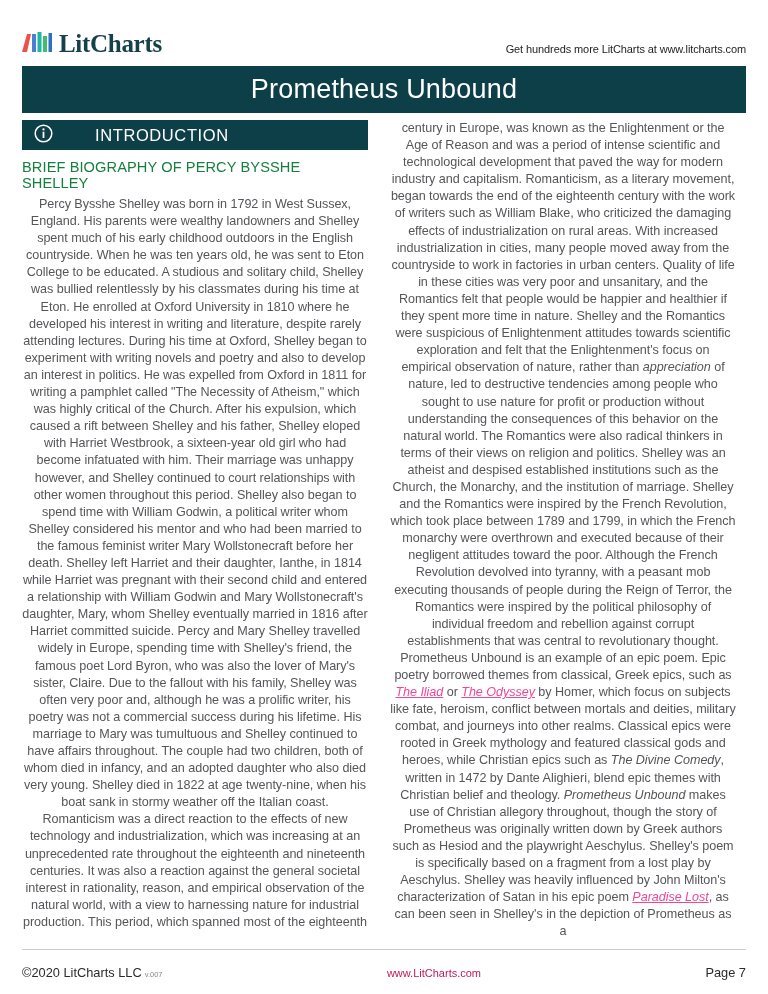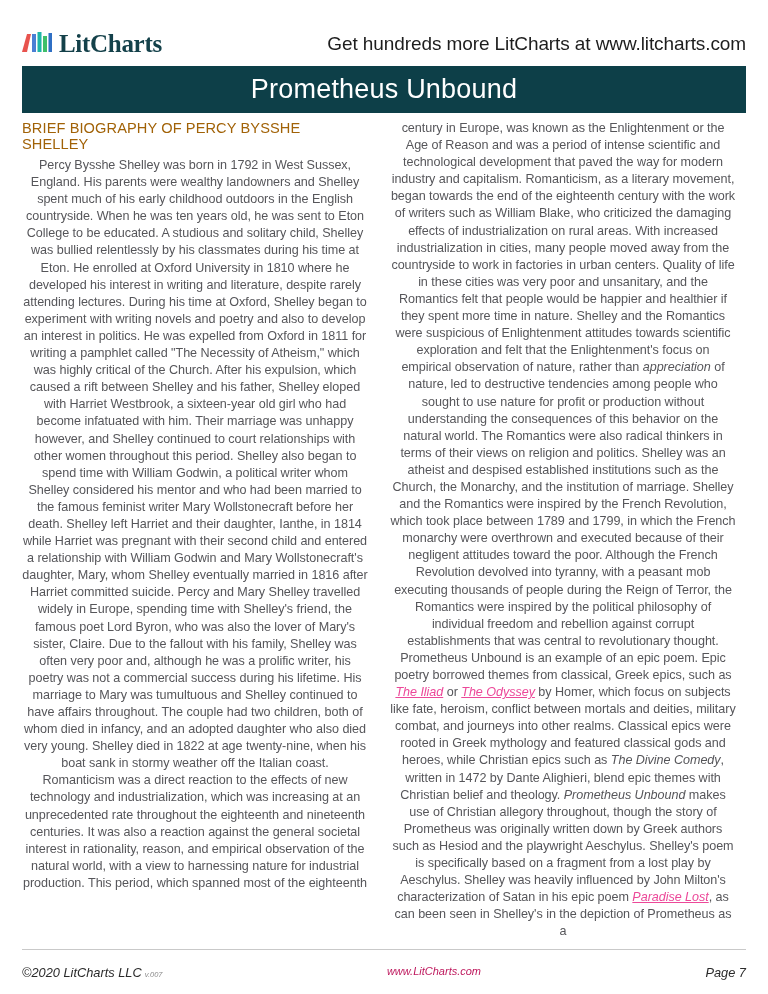--- a/index.html
+++ b/index.html
@@ -42,21 +42,21 @@
   }
   .brand-name {
     font-family: "Liberation Serif", serif;
     font-weight: bold;
     font-size: 25px;
     letter-spacing: -0.3px;
     color: #14414a;
     line-height: 1;
   }
   .masthead-tagline {
-    font-size: 19px;
+    font-size: 11px;
     color: #1d1d1d;
     letter-spacing: -0.1px;
     padding-bottom: 1px;
   }
 
   
   .title-band {
     margin-top: 10px;
     background: #0d3f48;
     height: 47px;
@@ -102,21 +102,21 @@
   .section-band-label {
     color: #ffffff;
     font-size: 16.5px;
     letter-spacing: 0.6px;
     transform: translateX(20px);
   }
 
   h2.sub {
     font-size: 14.6px;
     font-weight: normal;
-    color: #a16207;
+    color: #15803d;
     margin: 0 0 5px 0;
     letter-spacing: 0.1px;
   }
   h2.sub.spaced {
     margin-top: 20px;
   }
   p.body {
     margin: 0 0 0 0;
     font-size: 12.6px;
     line-height: 17.1px;
@@ -139,25 +139,24 @@
     right: 22px;
     bottom: 44px;
     border-top: 1px solid #c9c9c9;
   }
   .footer {
     position: absolute;
     left: 22px;
     right: 22px;
     bottom: 14px;
     display: flex;
-    align-items: flex-start;
+    align-items: center;
     justify-content: space-between;
     font-size: 12.8px;
     color: #2a2a2a;
-    font-style: italic;
   }
   .footer-center {
     font-size: 11px;
     color: #be185d;
   }
   .version {
     font-size: 7.5px;
     color: #8a8a8a;
     margin-left: 3px;
   }
@@ -184,20 +183,30 @@
   </div>
 
   <div class="title-band">
     <h1>Prometheus Unbound</h1>
   </div>
 
   <div class="columns">
 
     <div class="col">
 
+      <div class="section-band">
+        <span class="info-icon">
+          <svg width="19" height="19" viewBox="0 0 19 19" xmlns="http://www.w3.org/2000/svg">
+            <circle cx="9.5" cy="9.5" r="8.3" fill="none" stroke="#ffffff" stroke-width="1.5"></circle>
+            <circle cx="9.5" cy="5.4" r="1.15" fill="#ffffff"></circle>
+            <rect x="8.6" y="7.7" width="1.8" height="6.3" fill="#ffffff"></rect>
+          </svg>
+        </span>
+        <span class="section-band-label">INTRODUCTION</span>
+      </div>
 
       <h2 class="sub">BRIEF BIOGRAPHY OF PERCY BYSSHE SHELLEY</h2>
       <p class="body">Percy Bysshe Shelley was born in 1792 in West Sussex, England. His parents were wealthy landowners and Shelley spent much of his early childhood outdoors in the English countryside. When he was ten years old, he was sent to Eton College to be educated. A studious and solitary child, Shelley was bullied relentlessly by his classmates during his time at Eton. He enrolled at Oxford University in 1810 where he developed his interest in writing and literature, despite rarely attending lectures. During his time at Oxford, Shelley began to experiment with writing novels and poetry and also to develop an interest in politics. He was expelled from Oxford in 1811 for writing a pamphlet called "The Necessity of Atheism," which was highly critical of the Church. After his expulsion, which caused a rift between Shelley and his father, Shelley eloped with Harriet Westbrook, a sixteen-year old girl who had become infatuated with him. Their marriage was unhappy however, and Shelley continued to court relationships with other women throughout this period. Shelley also began to spend time with William Godwin, a political writer whom Shelley considered his mentor and who had been married to the famous feminist writer Mary Wollstonecraft before her death. Shelley left Harriet and their daughter, Ianthe, in 1814 while Harriet was pregnant with their second child and entered a relationship with William Godwin and Mary Wollstonecraft's daughter, Mary, whom Shelley eventually married in 1816 after Harriet committed suicide. Percy and Mary Shelley travelled widely in Europe, spending time with Shelley's friend, the famous poet Lord Byron, who was also the lover of Mary's sister, Claire. Due to the fallout with his family, Shelley was often very poor and, although he was a prolific writer, his poetry was not a commercial success during his lifetime. His marriage to Mary was tumultuous and Shelley continued to have affairs throughout. The couple had two children, both of whom died in infancy, and an adopted daughter who also died very young. Shelley died in 1822 at age twenty-nine, when his boat sank in stormy weather off the Italian coast.</p>
 
       <p class="body">Romanticism was a direct reaction to the effects of new technology and industrialization, which was increasing at an unprecedented rate throughout the eighteenth and nineteenth centuries. It was also a reaction against the general societal interest in rationality, reason, and empirical observation of the natural world, with a view to harnessing nature for industrial production. This period, which spanned most of the eighteenth</p>
     </div>
 
     <div class="col">
       <p class="body">
         <span>century in Europe, was known as the Enlightenment or the Age of Reason and was a period of intense scientific and technological development that paved the way for modern industry and capitalism. Romanticism, as a literary movement, began towards the end of the eighteenth century with the work of writers such as William Blake, who criticized the damaging effects of industrialization on rural areas. With increased industrialization in cities, many people moved away from the countryside to work in factories in urban centers. Quality of life in these cities was very poor and unsanitary, and the Romantics felt that people would be happier and healthier if they spent more time in nature. Shelley and the Romantics were suspicious of Enlightenment attitudes towards scientific exploration and felt that the Enlightenment's focus on empirical observation of nature, rather than </span><em>appreciation</em><span> of nature, led to destructive tendencies among people who sought to use nature for profit or production without understanding the consequences of this behavior on the natural world. The Romantics were also radical thinkers in terms of their views on religion and politics. Shelley was an atheist and despised established institutions such as the Church, the Monarchy, and the institution of marriage. Shelley and the Romantics were inspired by the French Revolution, which took place between 1789 and 1799, in which the French monarchy were overthrown and executed because of their negligent attitudes toward the poor. Although the French Revolution devolved into tyranny, with a peasant mob executing thousands of people during the Reign of Terror, the Romantics were inspired by the political philosophy of individual freedom and rebellion against corrupt establishments that was central to revolutionary thought.</span>

